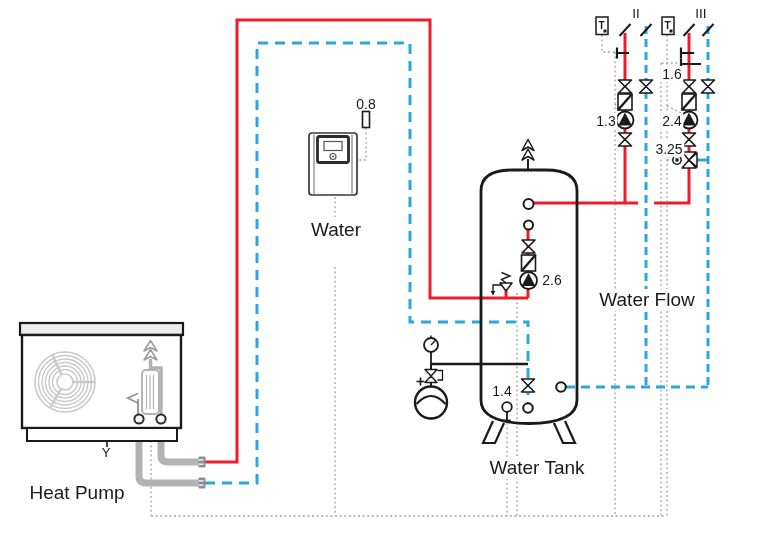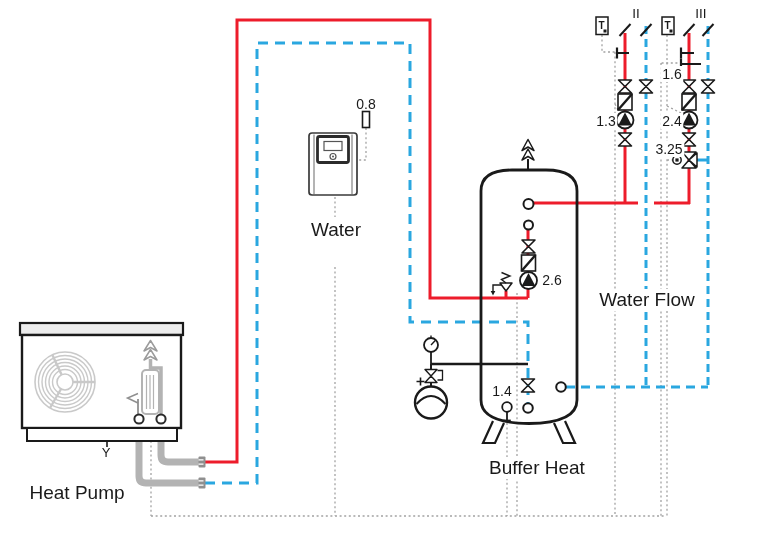--- a/index.html
+++ b/index.html
@@ -219,16 +219,16 @@
 <div class="lbl lbl-sm" style="left:366px;top:104px;">0.8</div>
 <div class="lbl lbl-sm bg" style="left:672px;top:74px;">1.6</div>
 <div class="lbl lbl-sm bg" style="left:606px;top:121px;">1.3</div>
 <div class="lbl lbl-sm bg" style="left:672px;top:121px;">2.4</div>
 <div class="lbl lbl-sm bg" style="left:669px;top:149px;">3.25</div>
 <div class="lbl lbl-sm" style="left:552px;top:280px;text-align:right;">2.6</div>
 <div class="lbl lbl-sm bg" style="left:502px;top:391px;">1.4</div>
 <div class="lbl lbl-y" style="left:106px;top:452px;">Y</div>
 <div class="lbl lbl-lg" style="left:77px;top:493px;">Heat Pump</div>
 <div class="lbl lbl-lg bg" style="left:336px;top:230px;">Water</div>
-<div class="lbl lbl-lg bg" style="left:537px;top:468px;">Buffer Heat</div>
+<div class="lbl lbl-lg bg" style="left:537px;top:468px;">Water Tank</div>
 <div class="lbl lbl-lg bg" style="left:647px;top:255px;margin-top:45px;">Water Flow</div>
 
 </div>
 
 </body></html>

